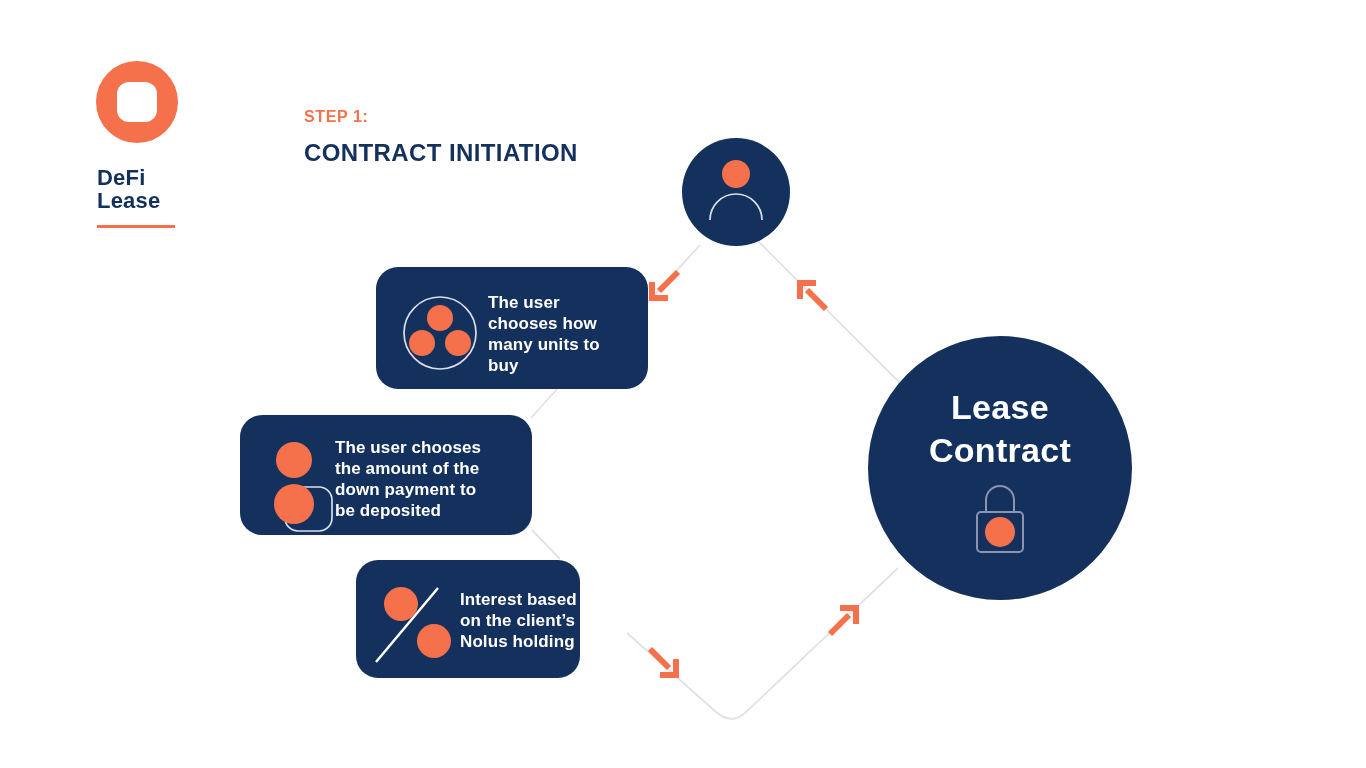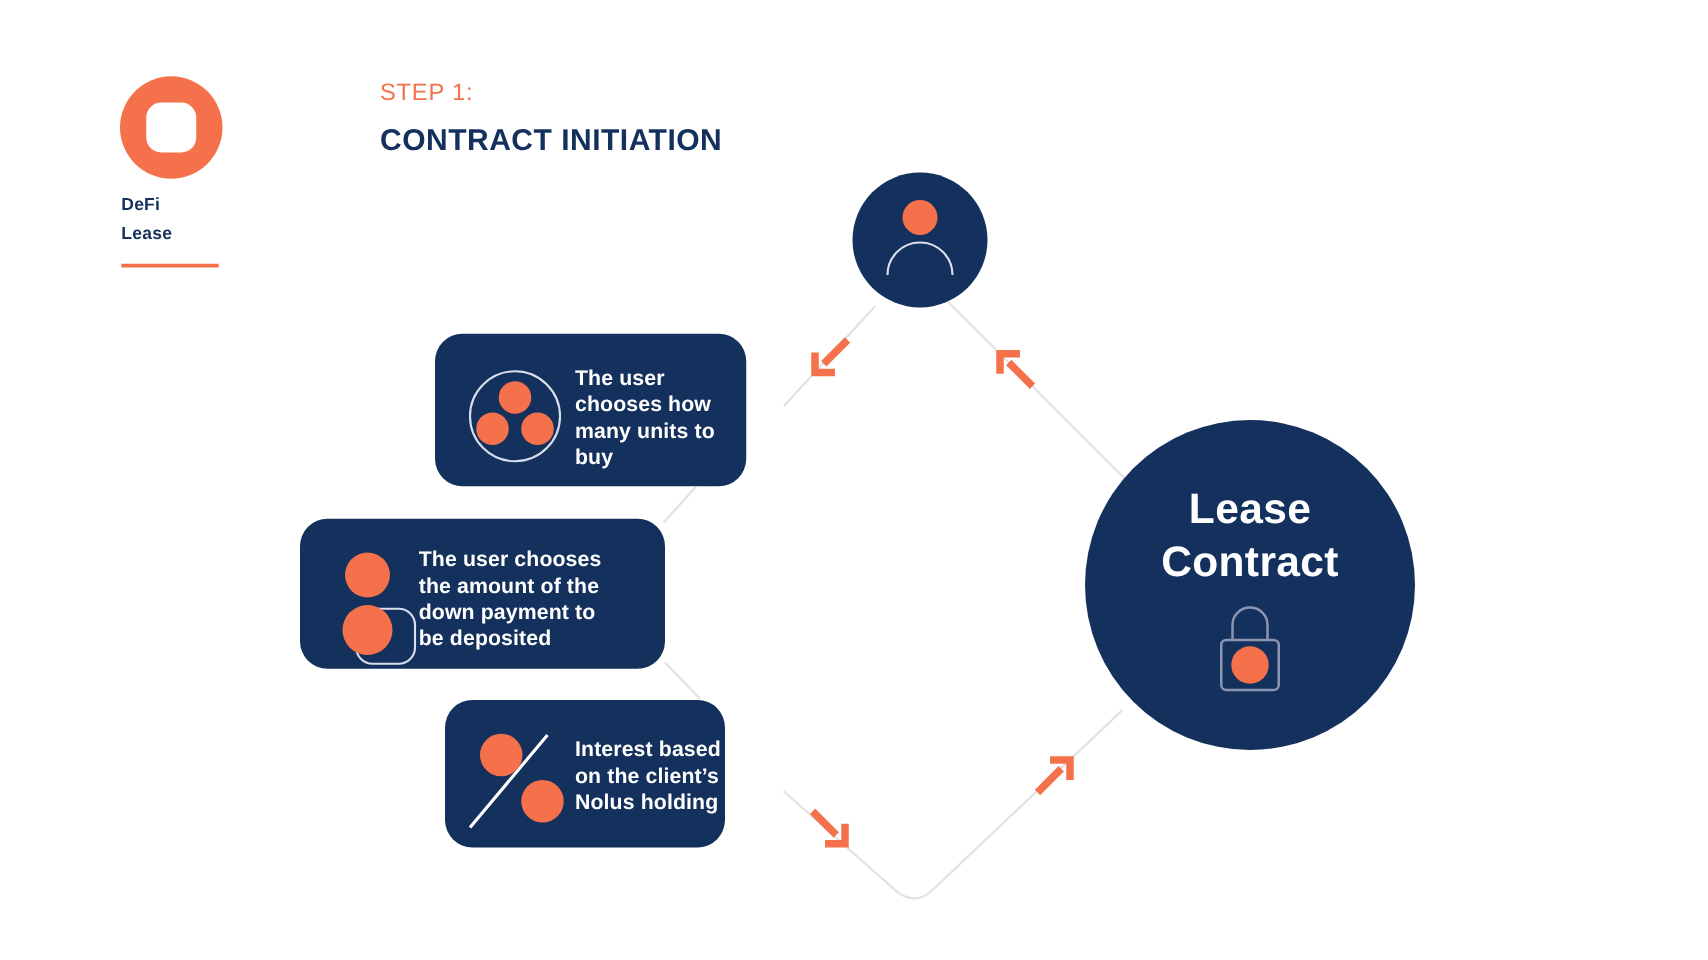--- a/index.html
+++ b/index.html
@@ -21,37 +21,37 @@
   
   .connectors{position:absolute;left:0;top:0;width:1366px;height:768px;z-index:1;}
   .gline{stroke:var(--line);stroke-width:1.8;fill:none;}
   .arrow path{stroke:var(--orange);stroke-width:6;fill:none;stroke-linecap:butt;stroke-linejoin:miter;}
 
   
   .brand{position:absolute;left:96px;top:61px;z-index:2;}
   .brand-mark{width:82px;height:82px;border-radius:50%;background:var(--orange);
     display:flex;align-items:center;justify-content:center;}
   .brand-square{width:40px;height:40px;background:#fff;border-radius:12px;}
-  .brand-name{margin-top:9px;margin-left:1px;color:var(--navy);
-    font-size:14px;font-weight:800;line-height:23px;letter-spacing:.2px;}
+  .brand-name{margin-top:23px;margin-left:1px;color:var(--navy);
+    font-size:22px;font-weight:800;line-height:23px;letter-spacing:.2px;}
   .brand-underline{margin-top:13px;margin-left:1px;width:78px;height:3px;background:var(--orange);}
 
   
   .step-header{position:absolute;left:304px;top:64px;z-index:2;}
-  .step-label{color:var(--orange);font-size:19px;font-weight:400;letter-spacing:.6px;}
+  .step-label{color:var(--orange);font-size:16px;font-weight:700;letter-spacing:.6px;margin-top:44px;}
   .step-title{color:var(--navy);font-size:24px;font-weight:800;letter-spacing:.4px;margin-top:13px;}
 
   
   .user-node{position:absolute;left:682px;top:138px;width:108px;height:108px;
     border-radius:50%;background:var(--navy);z-index:2;}
   .user-node svg{display:block;width:108px;height:108px;}
 
   
   .card{position:absolute;background:var(--navy);border-radius:22px;z-index:2;}
-  .card-1{left:348px;top:267px;width:249px;height:122px;}
+  .card-1{left:376px;top:267px;width:272px;height:122px;}
   .card-2{left:240px;top:415px;width:292px;height:120px;}
   .card-3{left:356px;top:560px;width:224px;height:118px;}
   .card svg{position:absolute;display:block;}
   .card-text{position:absolute;color:var(--text_light);font-size:17px;font-weight:700;
     line-height:21px;letter-spacing:.1px;}
   .card-1 .card-text{left:112px;top:25px;width:126px;}
   .card-2 .card-text{left:95px;top:22px;width:150px;}
   .card-3 .card-text{left:104px;top:29px;width:128px;}
   .icon-stroke{stroke:var(--stroke);fill:none;stroke-width:1.7;}
   .icon-dot{fill:var(--orange);}

